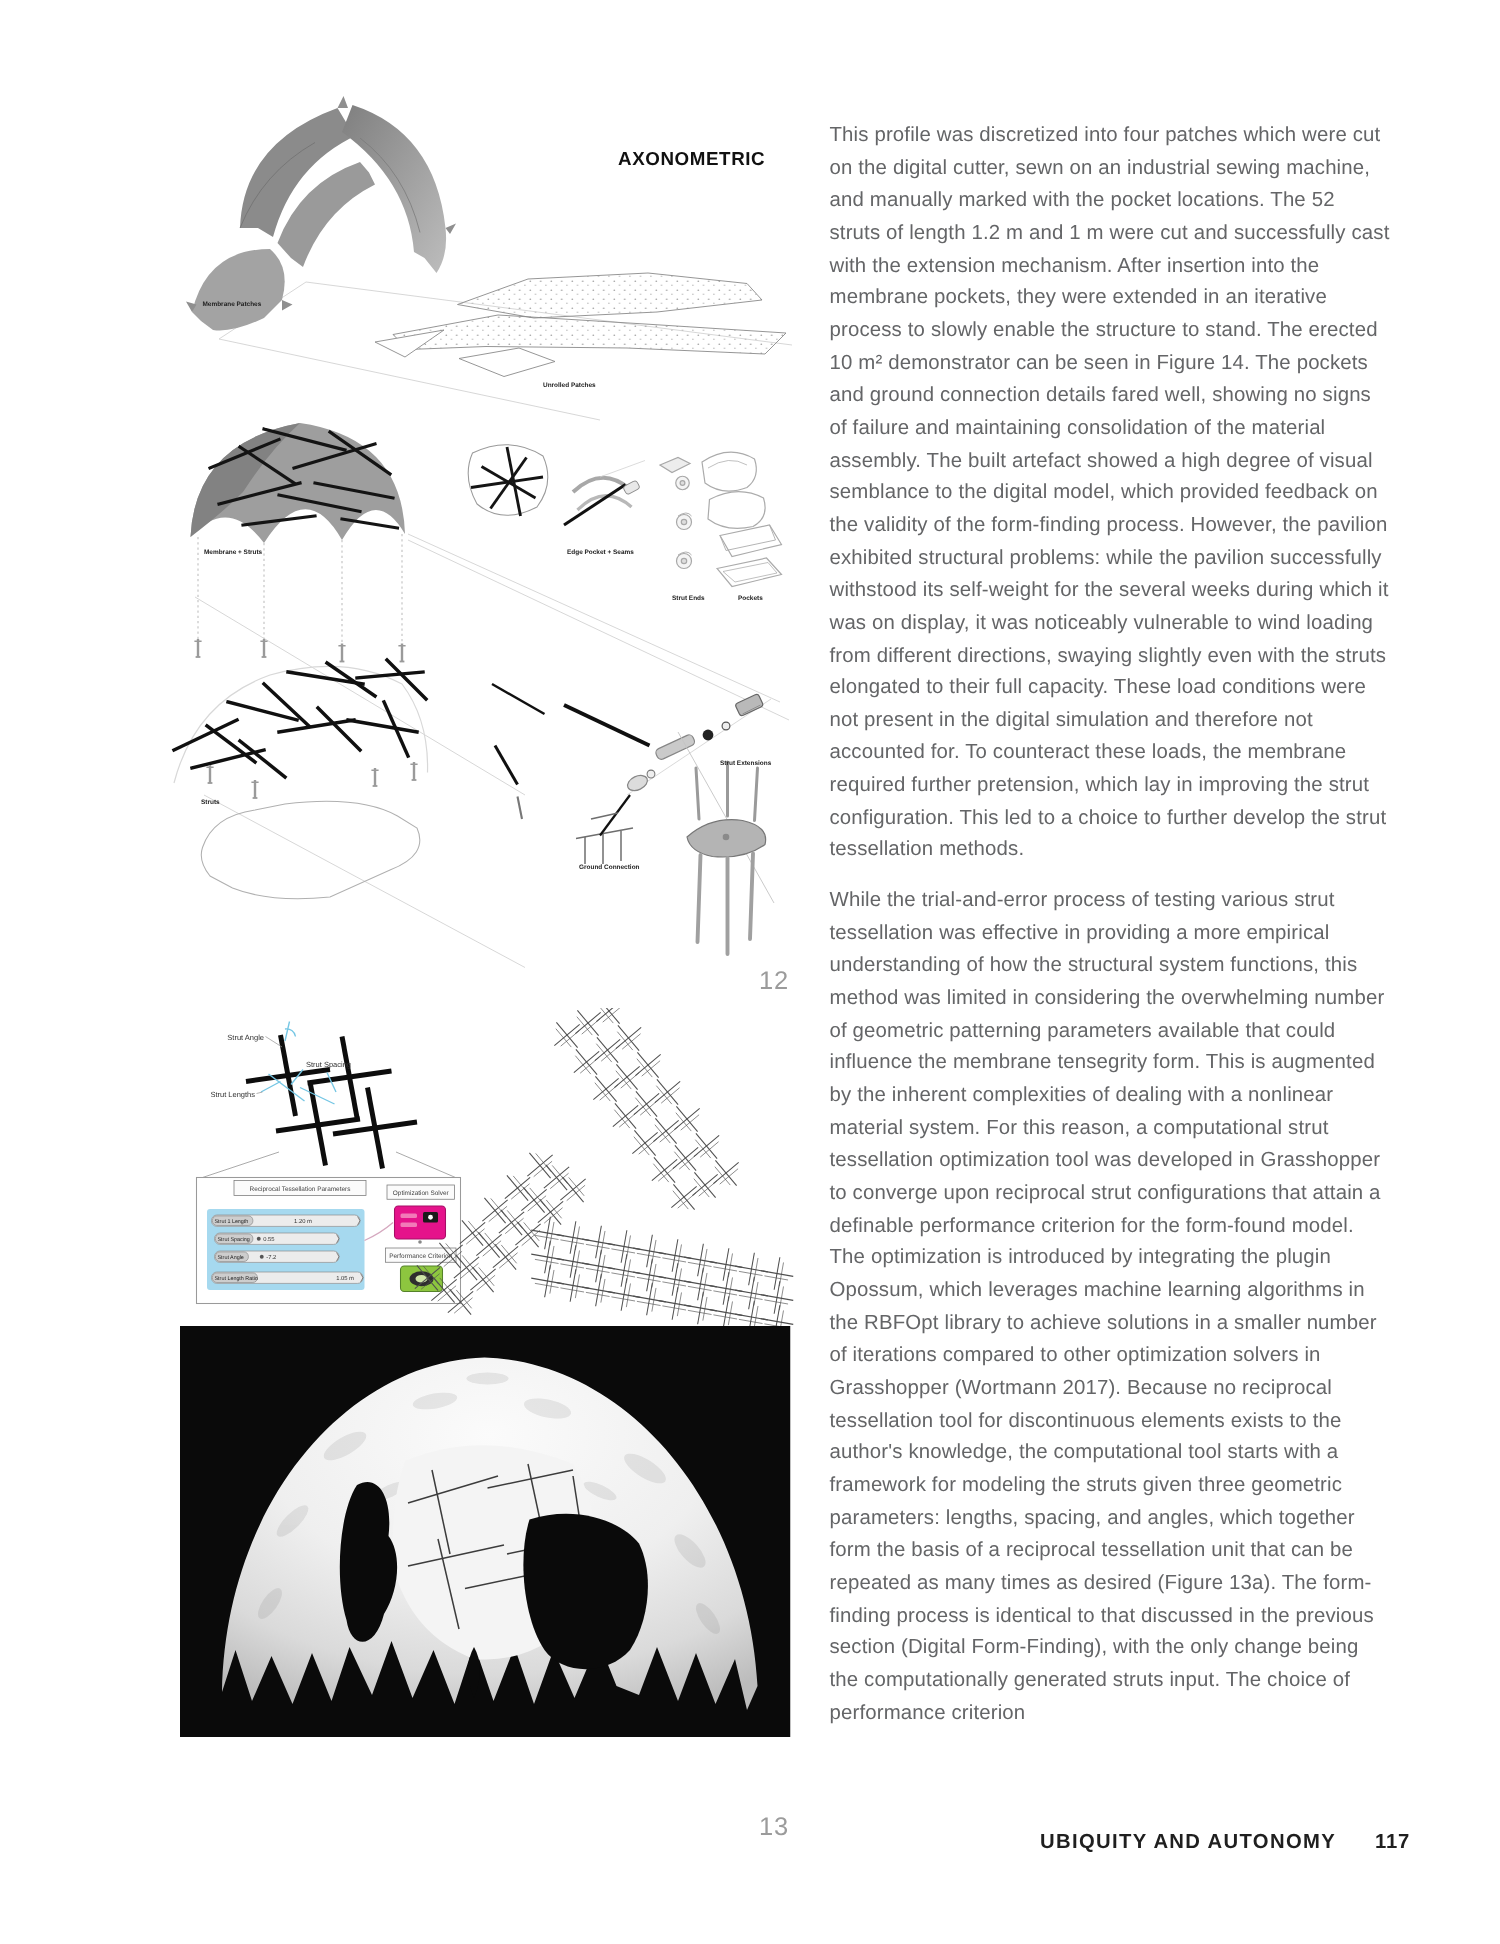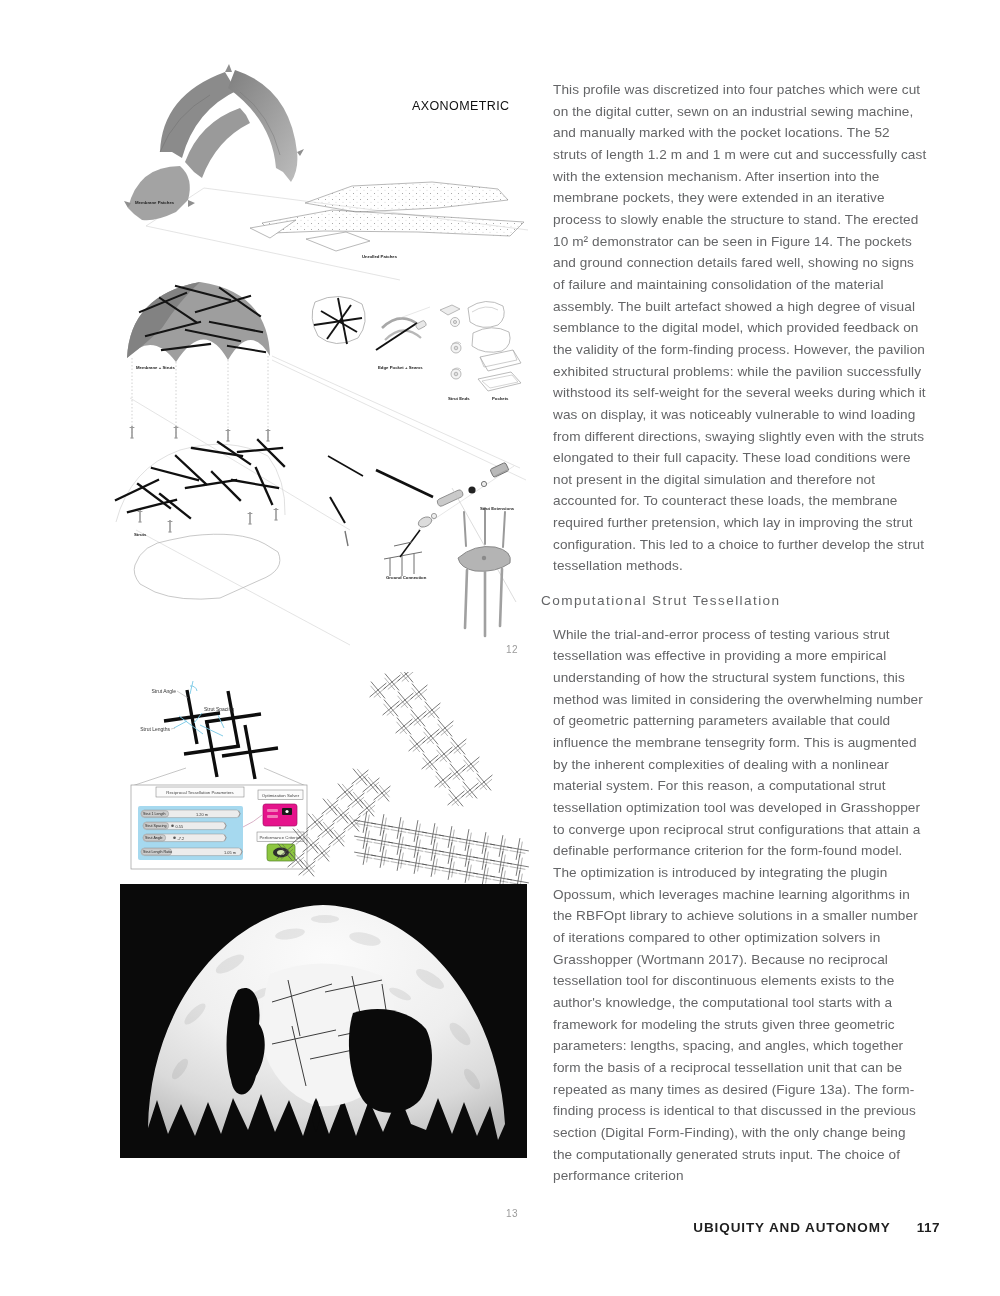--- a/index.html
+++ b/index.html
@@ -19,24 +19,24 @@
   }
   
   .footer{
     position:absolute;top:1220px;right:60px;display:flex;gap:26px;align-items:baseline;
     color:#1f1f1f;font-weight:bold;font-size:13.5px;letter-spacing:0.9px;
   }
   .footer .pagenum{letter-spacing:0.5px;text-align:right;}
   
   .fig{position:absolute;}
   .fig-number{
-    position:absolute;color:#9b9b9b;font-size:10px;letter-spacing:0.5px;
+    position:absolute;color:#9b9b9b;font-size:17px;letter-spacing:0.5px;
   }
   .axono-title{
-    position:absolute;left:412px;top:99px;color:#111;font-weight:normal;
+    position:absolute;left:412px;top:99px;color:#111;font-weight:bold;
     font-size:12.5px;letter-spacing:0.4px;
   }
   svg text{font-family:"Liberation Sans",sans-serif;}
   .lbl{fill:#222;font-weight:bold;font-size:4.3px;}
   .lbl13{fill:#333;font-size:5px;}
   .tiny{fill:#222;font-size:3.6px;}
   .tinyv{fill:#333;font-size:3.9px;}
   .chipt{fill:#444;font-size:4.3px;}
 </style>
 </head>
@@ -475,20 +475,19 @@
       <path d="M118,106 C132,98 142,114 139,140 C148,152 146,176 136,192 C130,216 114,216 111,196 C103,170 106,124 118,106 Z"></path>
       <path d="M233,129 C260,120 291,127 306,145 C316,165 313,196 300,216 C285,233 255,233 243,216 C229,195 225,154 233,129 Z"></path>
       <path d="M196,214 q8,14 0,34 q-8,-20 0,-34 Z"></path>
     </g>
   </svg>
 </div>
 <div class="fig-number" style="left:506px;top:1208px;">13</div>
 
 <div class="textcol">
   <p>This profile was discretized into four patches which were cut on the digital cutter, sewn on an industrial sewing machine, and manually marked with the pocket locations. The 52 struts of length 1.2 m and 1 m were cut and successfully cast with the extension mechanism. After insertion into the membrane pockets, they were extended in an iterative process to slowly enable the structure to stand. The erected 10 m² demonstrator can be seen in Figure 14. The pockets and ground connection details fared well, showing no signs of failure and maintaining consolidation of the material assembly. The built artefact showed a high degree of visual semblance to the digital model, which provided feedback on the validity of the form-finding process. However, the pavilion exhibited structural problems: while the pavilion successfully withstood its self-weight for the several weeks during which it was on display, it was noticeably vulnerable to wind loading from different directions, swaying slightly even with the struts elongated to their full capacity. These load conditions were not present in the digital simulation and therefore not accounted for. To counteract these loads, the membrane required further pretension, which lay in improving the strut configuration. This led to a choice to further develop the strut tessellation methods.</p>
-  <h3>Computational Strut Tessellation</h3>
   <p>While the trial-and-error process of testing various strut tessellation was effective in providing a more empirical understanding of how the structural system functions, this method was limited in considering the overwhelming number of geometric patterning parameters available that could influence the membrane tensegrity form. This is augmented by the inherent complexities of dealing with a nonlinear material system. For this reason, a computational strut tessellation optimization tool was developed in Grasshopper to converge upon reciprocal strut configurations that attain a definable performance criterion for the form-found model. The optimization is introduced by integrating the plugin Opossum, which leverages machine learning algorithms in the RBFOpt library to achieve solutions in a smaller number of iterations compared to other optimization solvers in Grasshopper (Wortmann 2017). Because no reciprocal tessellation tool for discontinuous elements exists to the author's knowledge, the computational tool starts with a framework for modeling the struts given three geometric parameters: lengths, spacing, and angles, which together form the basis of a reciprocal tessellation unit that can be repeated as many times as desired (Figure 13a). The form-finding process is identical to that discussed in the previous section (Digital Form-Finding), with the only change being the computationally generated struts input. The choice of performance criterion</p>
 </div>
 
 <div class="footer">
   <span>UBIQUITY AND AUTONOMY</span>
   <span class="pagenum">117</span>
 </div>
 
 </body></html>

